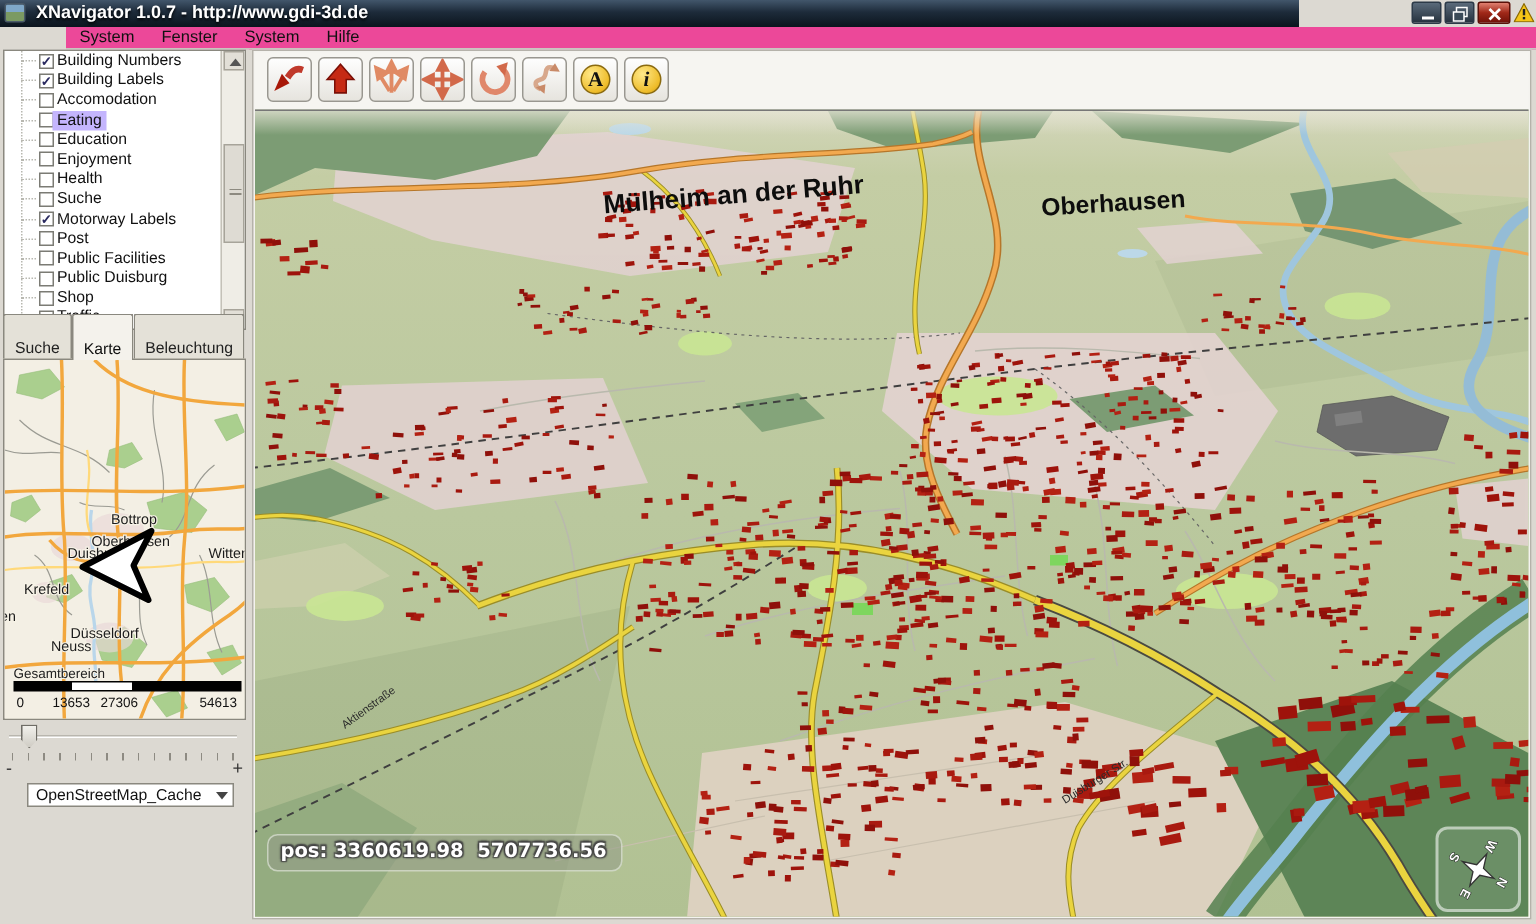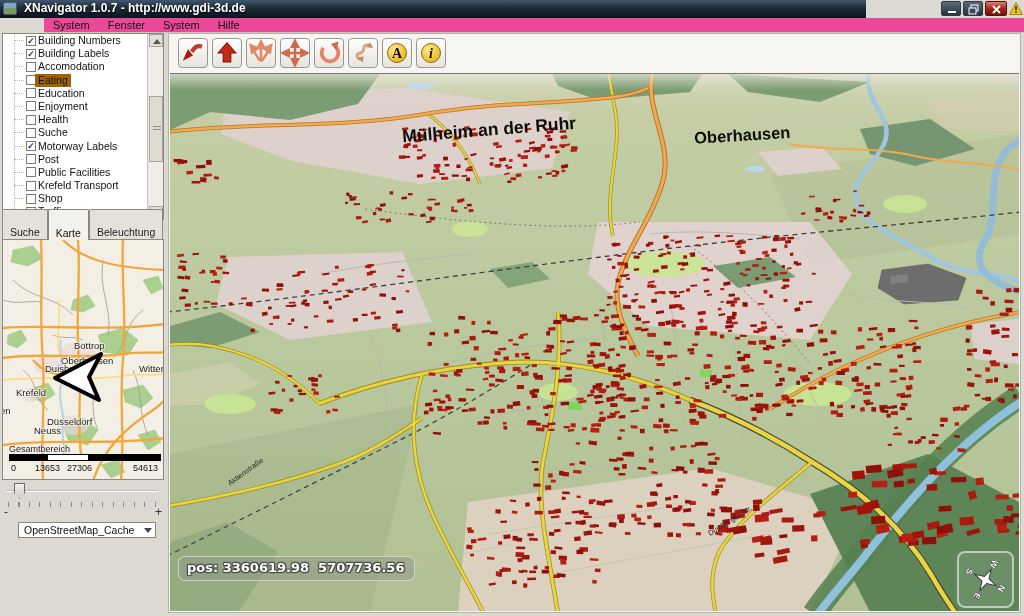--- a/index.html
+++ b/index.html
@@ -29,21 +29,21 @@
     background:#ec4899; border-bottom:1px solid #c9c6bf; display:flex; align-items:center;margin-left:44px; }
   .menu-item { font-size:11px; color:#111; padding:0 9px; height:15px; line-height:15px; cursor:default; }
 
   
   #sidebar { position:absolute; left:0; top:33px; width:166px; height:583px; background:#dcd9d2; }
 
   #layer-list { position:absolute; left:2px; top:0; width:162px; height:187px;
     background:#fff; border:1px solid #8a887f; overflow:hidden; }
   #tree-line { position:absolute; left:11px; top:0; bottom:0; border-left:1px dotted #b8b8b0; }
   .layer-row { position:relative; height:13.2px; display:flex; align-items:center; }
-  .layer-row[data-state="selected"] .lbl-bg { background:#a16207; }
+  .layer-row[data-state="selected"] .lbl-bg { background:#c4b5fd; }
   .t-dash { position:absolute; left:11px; top:6px; width:10px; border-top:1px dotted #b8b8b0; }
   .cbox { position:absolute; left:23px; top:1.5px; width:10px; height:10px; background:#fff;
     border:1px solid #7b7b74; font-size:9px; line-height:9px; text-align:center;
     color:#2a2a60; font-weight:bold; }
   .lbl-bg { position:absolute; left:32px; top:0; height:13px; padding:0 3px;
     font-size:10.5px; line-height:13px; color:#111; white-space:nowrap; }
 
   
   #list-scroll { position:absolute; right:0; top:0; width:16px; height:185px;
     background:#efede6; border-left:1px solid #c4c1b8; }
@@ -212,21 +212,21 @@
             <span class="lbl-bg">Post</span>
           </div>
           <div class="layer-row" data-state="normal">
             <span class="t-dash"></span>
             <span class="cbox"></span>
             <span class="lbl-bg">Public Facilities</span>
           </div>
           <div class="layer-row" data-state="normal">
             <span class="t-dash"></span>
             <span class="cbox"></span>
-            <span class="lbl-bg">Krefeld Transport</span>
+            <span class="lbl-bg">Public Duisburg</span>
           </div>
           <div class="layer-row" data-state="normal">
             <span class="t-dash"></span>
             <span class="cbox"></span>
             <span class="lbl-bg">Shop</span>
           </div>
           <div class="layer-row" data-state="normal">
             <span class="t-dash"></span>
             <span class="cbox"></span>
             <span class="lbl-bg">Traffic</span>

